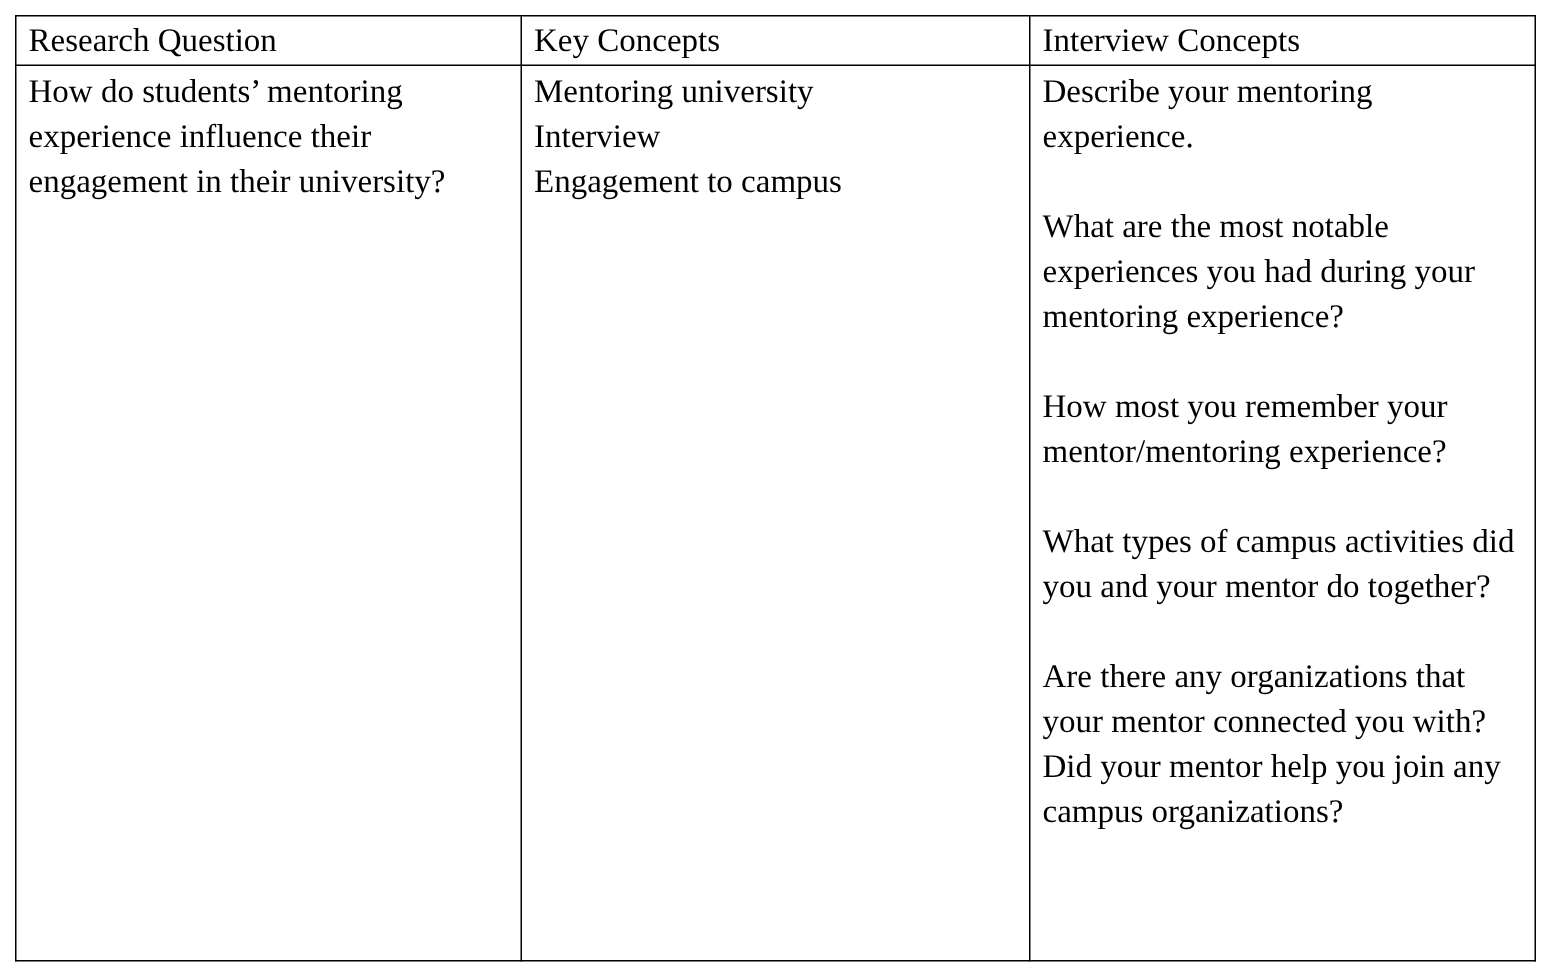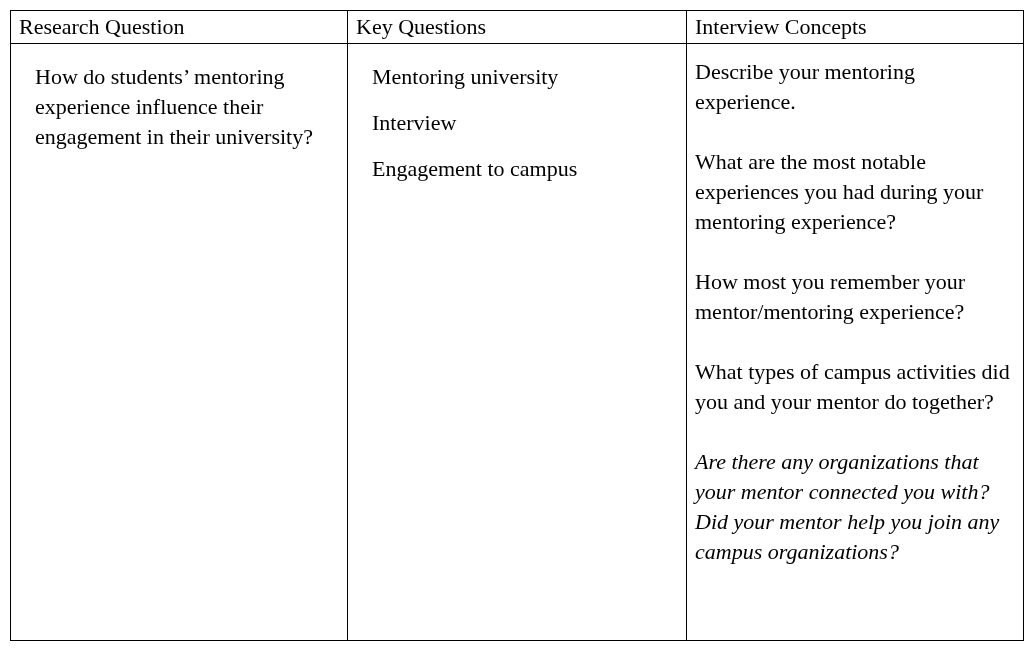--- a/index.html
+++ b/index.html
@@ -39,44 +39,43 @@
   }
   table.doc-table col.c1 { width: 337px; }
   table.doc-table col.c2 { width: 339px; }
   table.doc-table col.c3 { width: 337px; }
   tr.header-row th {
     height: 29px;
     padding-top: 1px;
     padding-bottom: 1px;
   }
   td p {
-    margin: 16px;
+    margin: 0;
   }
   td.spaced p {
-    margin: 11px 0 30px 0;
+    margin: 0 0 30px 0;
   }
   td.spaced p:last-child {
     margin-bottom: 0;
-    font-style: italic;
   }
 </style>
 </head>
 <body>
 
 <div class="page">
   <table class="doc-table">
     <colgroup>
       <col class="c1">
       <col class="c2">
       <col class="c3">
     </colgroup>
     <tbody>
       <tr class="header-row">
         <th>Research Question</th>
-        <th>Key Questions</th>
+        <th>Key Concepts</th>
         <th>Interview Concepts</th>
       </tr>
       <tr class="body-row">
         <td>
             <p>How do students’ mentoring experience influence their engagement in their university?</p>
           </td>
         <td>
             <p>Mentoring university</p>
             <p>Interview</p>
             <p>Engagement to campus</p>

